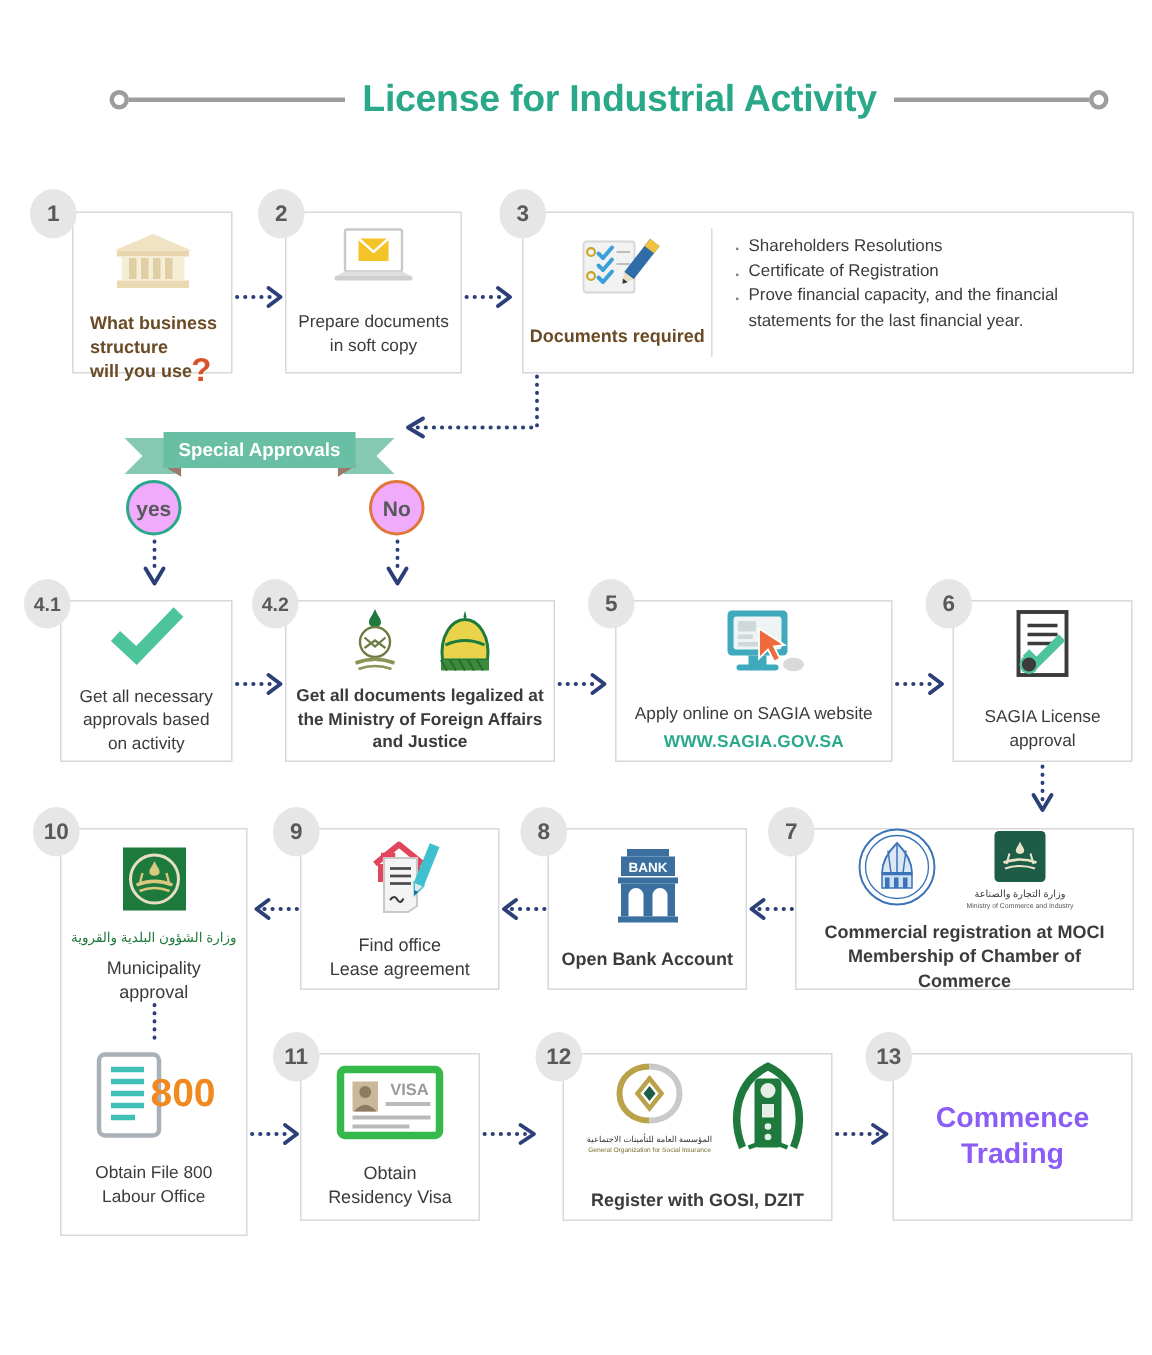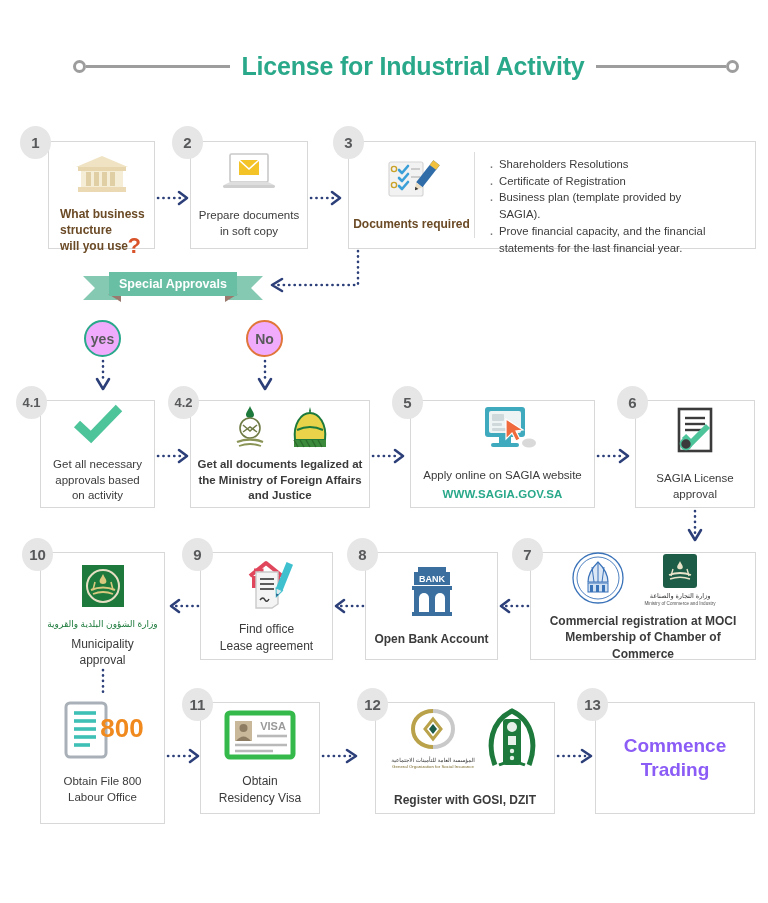--- a/index.html
+++ b/index.html
@@ -196,33 +196,32 @@
             <polygon points="38,32 42,32 40,35" fill="#333"></polygon>
           </g>
         </svg>
       </span>
       <div class="cap brown" style="text-align:center; margin-top:8px;">Documents required</div>
     </div>
     <div class="divider-v" style="left:125px;"></div>
     <ul class="bullets" style="left:137px; top:14px; right:10px;">
       <li>Shareholders Resolutions</li>
       <li>Certificate of Registration</li>
-      <li style="max-width:235px;">Business plan (template provided by SAGIA).</li>
       <li style="max-width:262px;">Prove financial capacity, and the financial statements for the last financial year.</li>
     </ul>
   </div>
 
   <div class="conn" style="left:258px; top:249px;">
     <svg width="110" height="46">
       <path class="dotline" d="M100,2 V36 H18"></path>
       <path class="arrowhead" d="M24,30 L14,36 L24,42"></path>
     </svg>
   </div>
 
-  <div class="ribbon" style="left:83px; top:272px; width:180px;">
+  <div class="ribbon" style="left:83px; top:288px; width:180px;">
     <div class="tail l"></div>
     <div class="tail r"></div>
     <div class="fold l"></div>
     <div class="fold r"></div>
     <div class="band">Special Approvals</div>
   </div>
 
   <div class="ynode yes" style="left:84px; top:320px;">yes</div>
   <div class="ynode no" style="left:246px; top:320px;">No</div>
 

